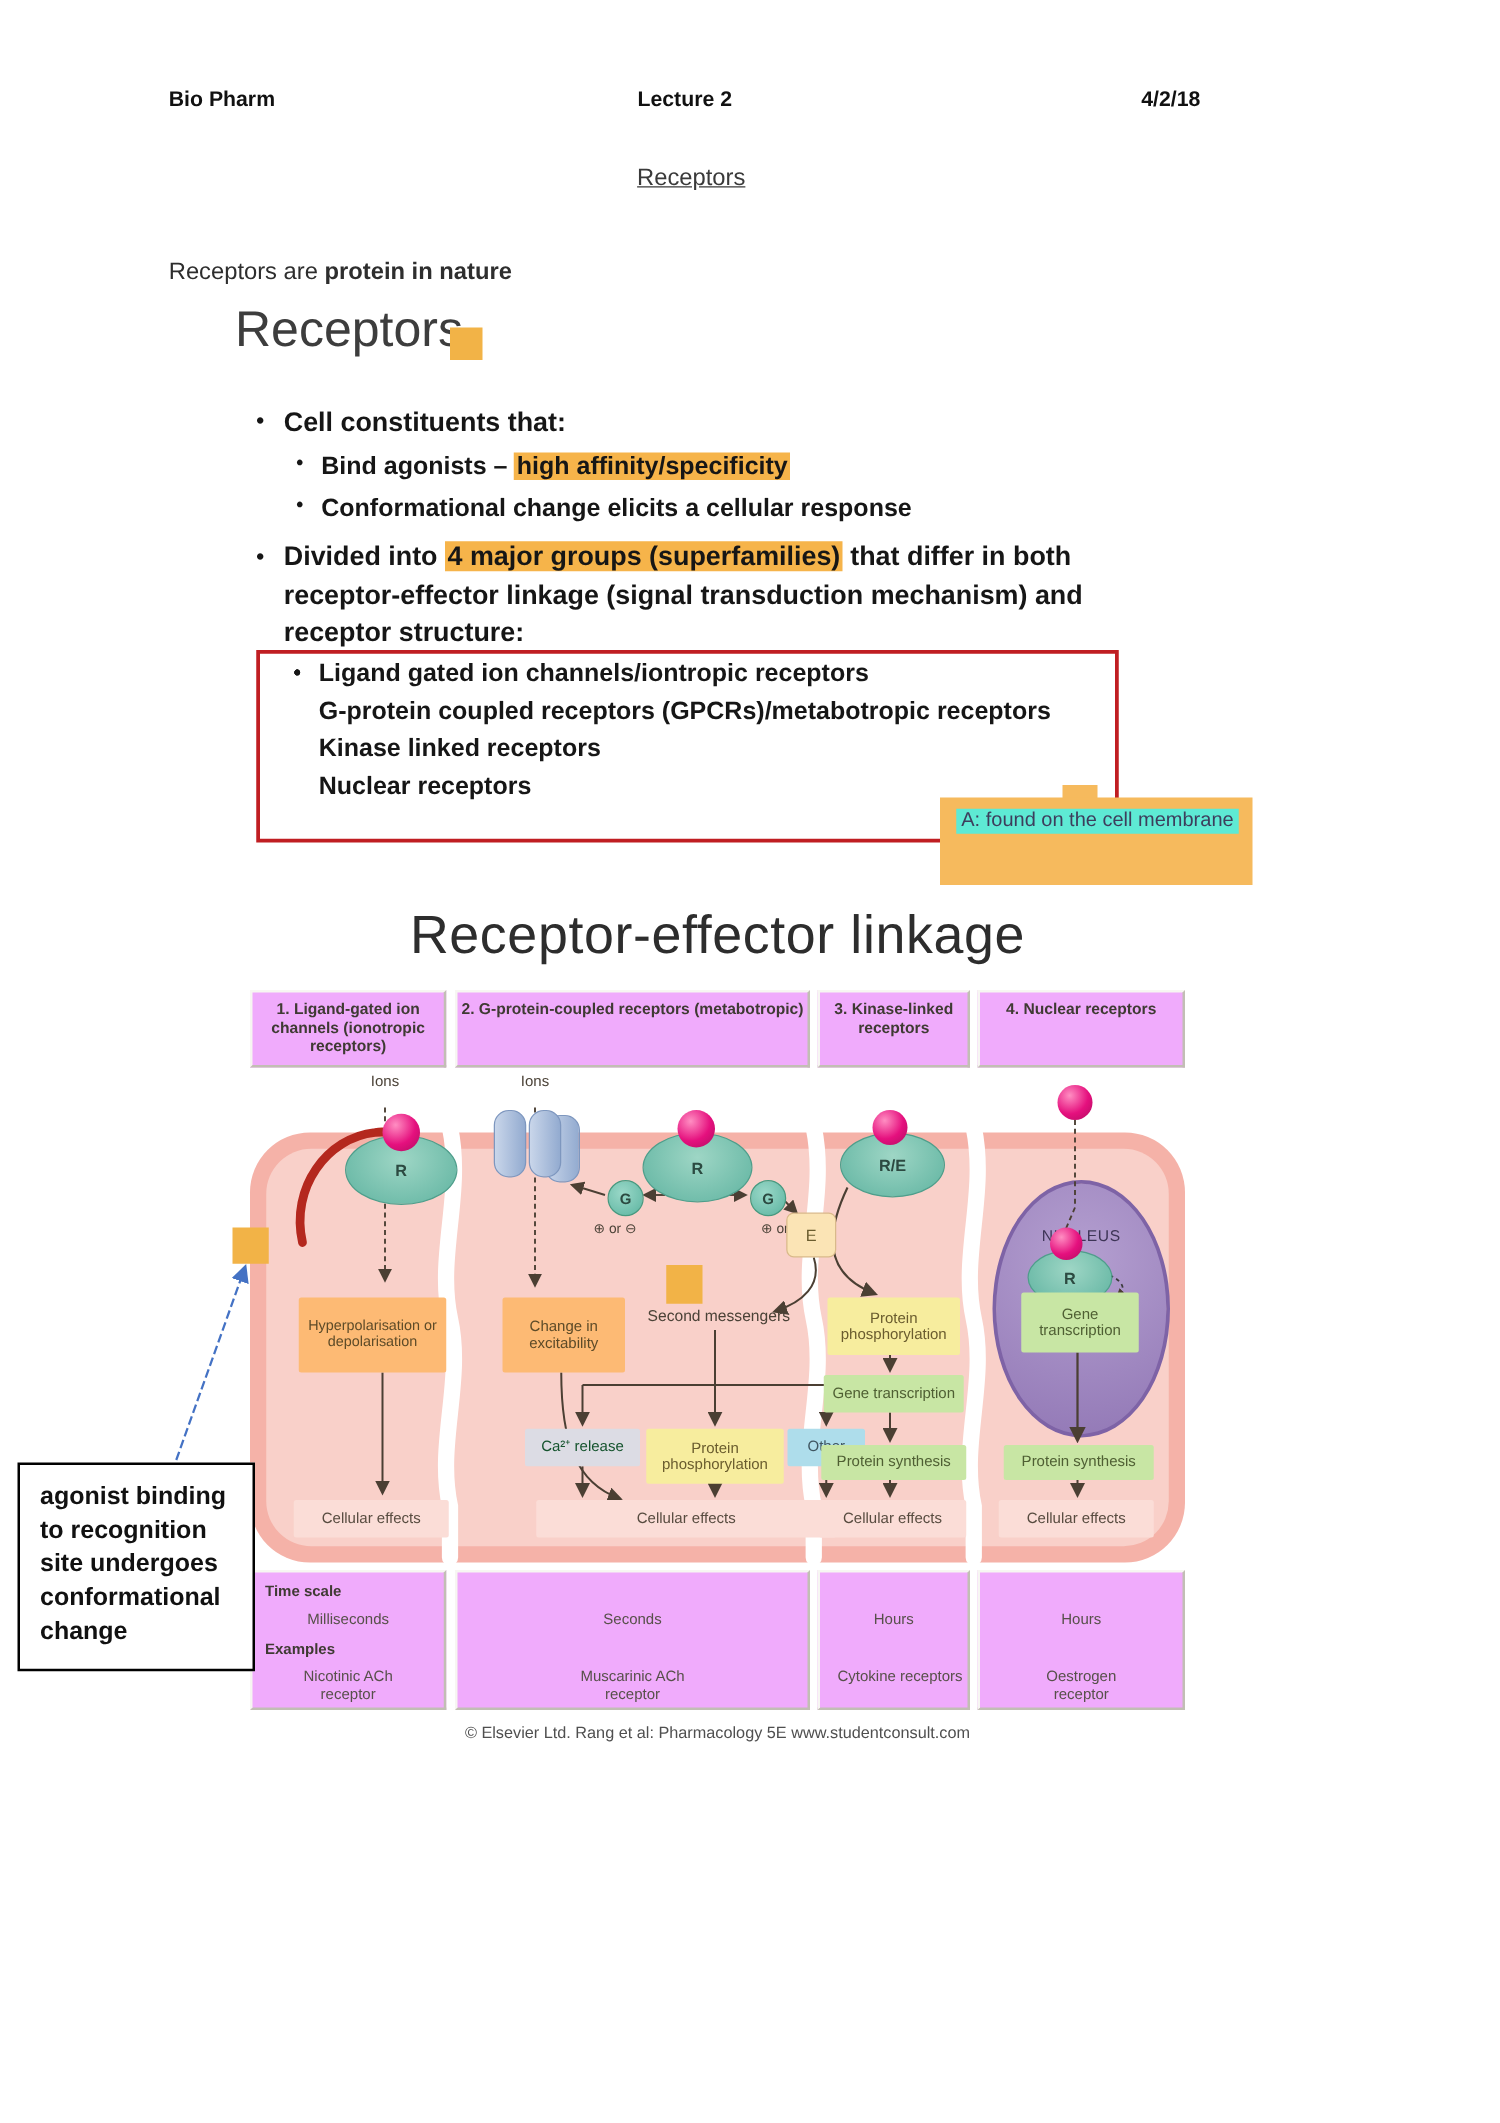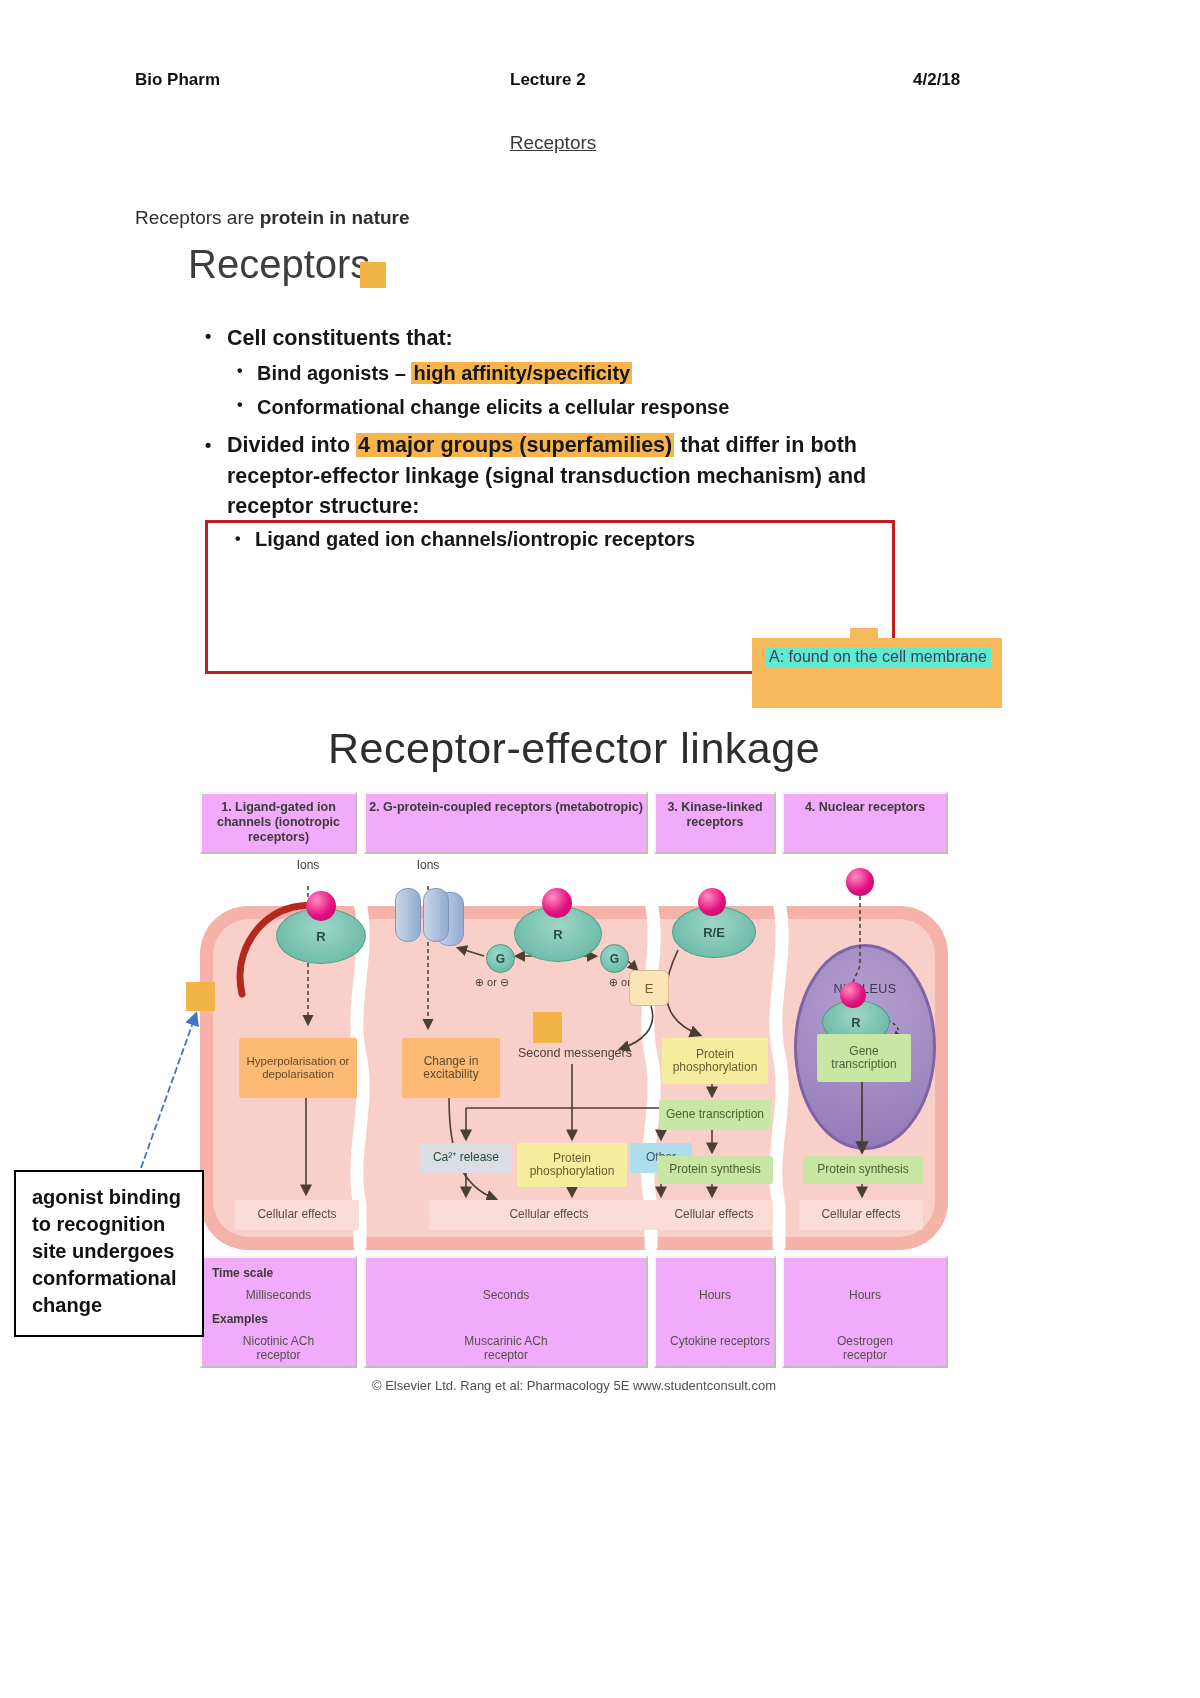--- a/index.html
+++ b/index.html
@@ -93,20 +93,23 @@
 
 <div class="l1" style="left:205px;top:326px;"><span>Cell constituents that:</span></div>
 <div class="l2" style="left:237px;top:362px;"><span>Bind agonists – </span><span class="hl">high affinity/specificity</span></div>
 <div class="l2" style="left:237px;top:396px;"><span>Conformational change elicits a cellular response</span></div>
 
 <div class="l1" style="left:205px;top:430px;width:692px;line-height:30.5px;"><span>Divided into </span><span class="hl">4 major groups (superfamilies)</span><span> that differ in both receptor-effector linkage (signal transduction mechanism) and receptor structure:</span></div>
 
 <div class="redbox"></div>
 <div class="types">
   <span class="l2">Ligand gated ion channels/iontropic receptors</span>
+  <span class="l2">G-protein coupled receptors (GPCRs)/metabotropic receptors</span>
+  <span class="l2">Kinase linked receptors</span>
+  <span class="l2">Nuclear receptors</span>
 </div>
 
 <div class="callout-tab"></div>
 <div class="callout">
   <span class="callout-text">A: found on the cell membrane</span>
 </div>
 
 <div class="dg-title">Receptor-effector linkage</div>
 
 <div class="panel dg-header" style="left:200px;top:792px;width:157px;height:62px;">1. Ligand-gated ion channels (ionotropic receptors)</div>

